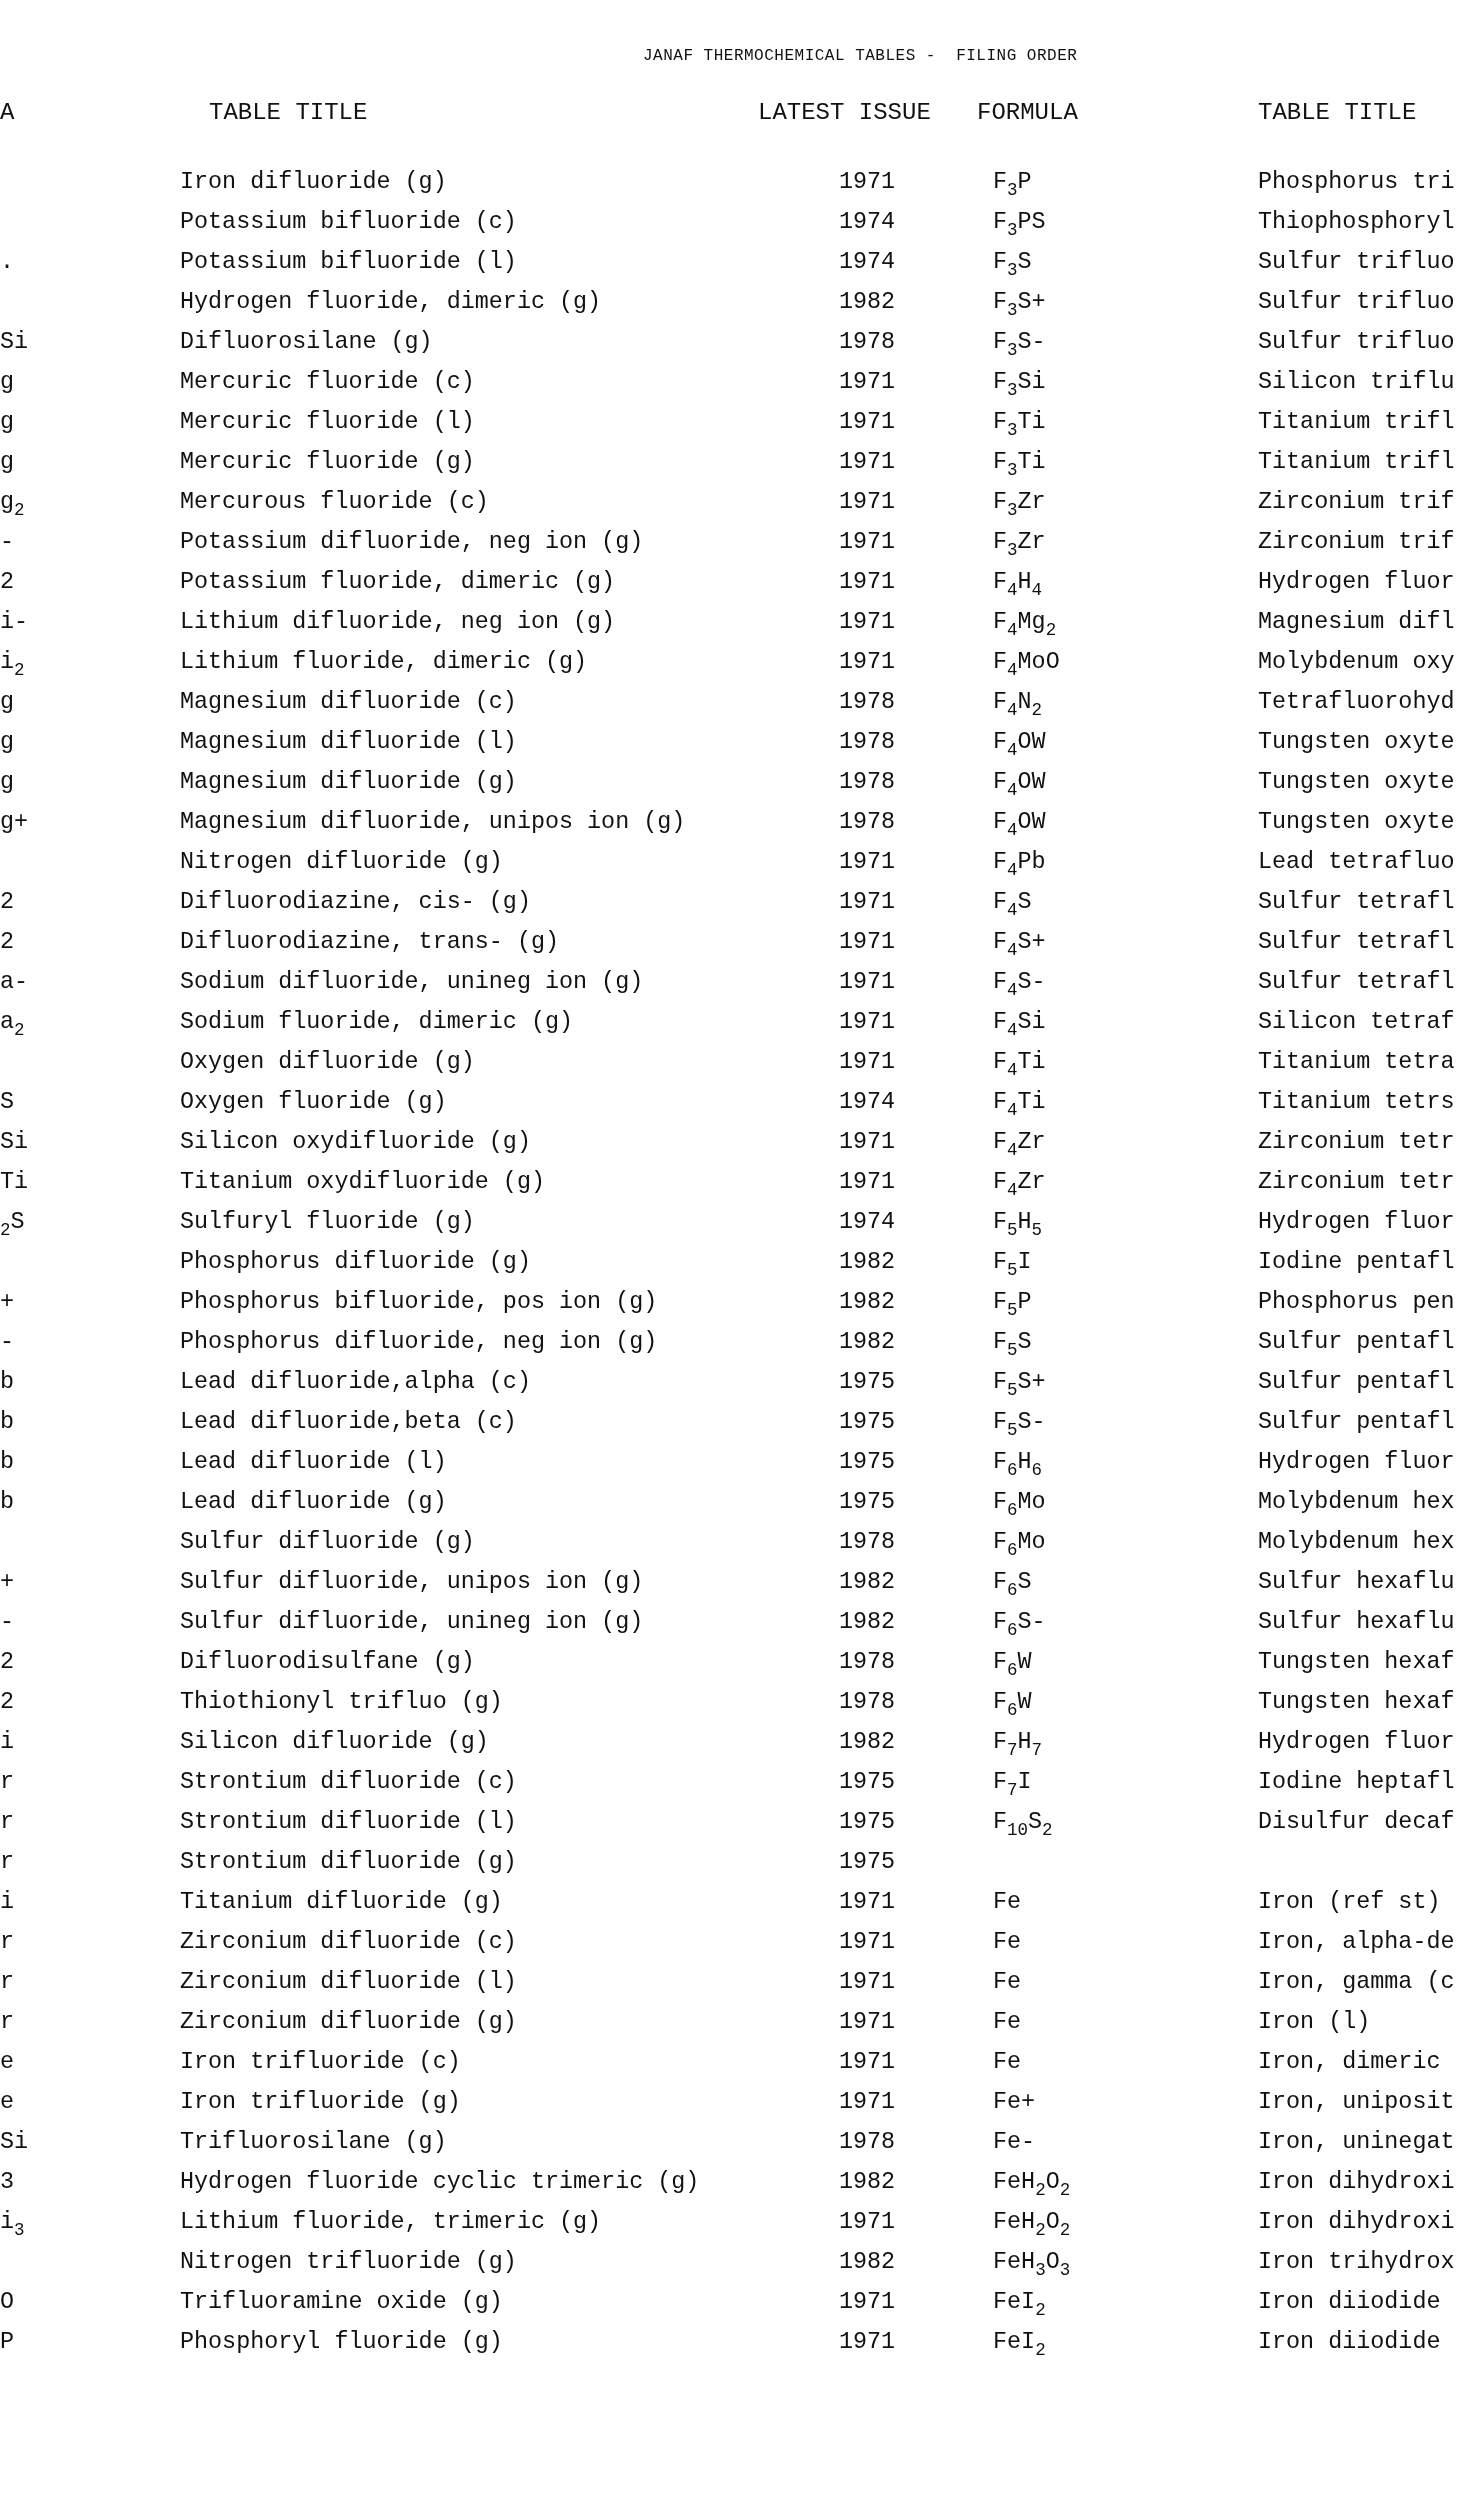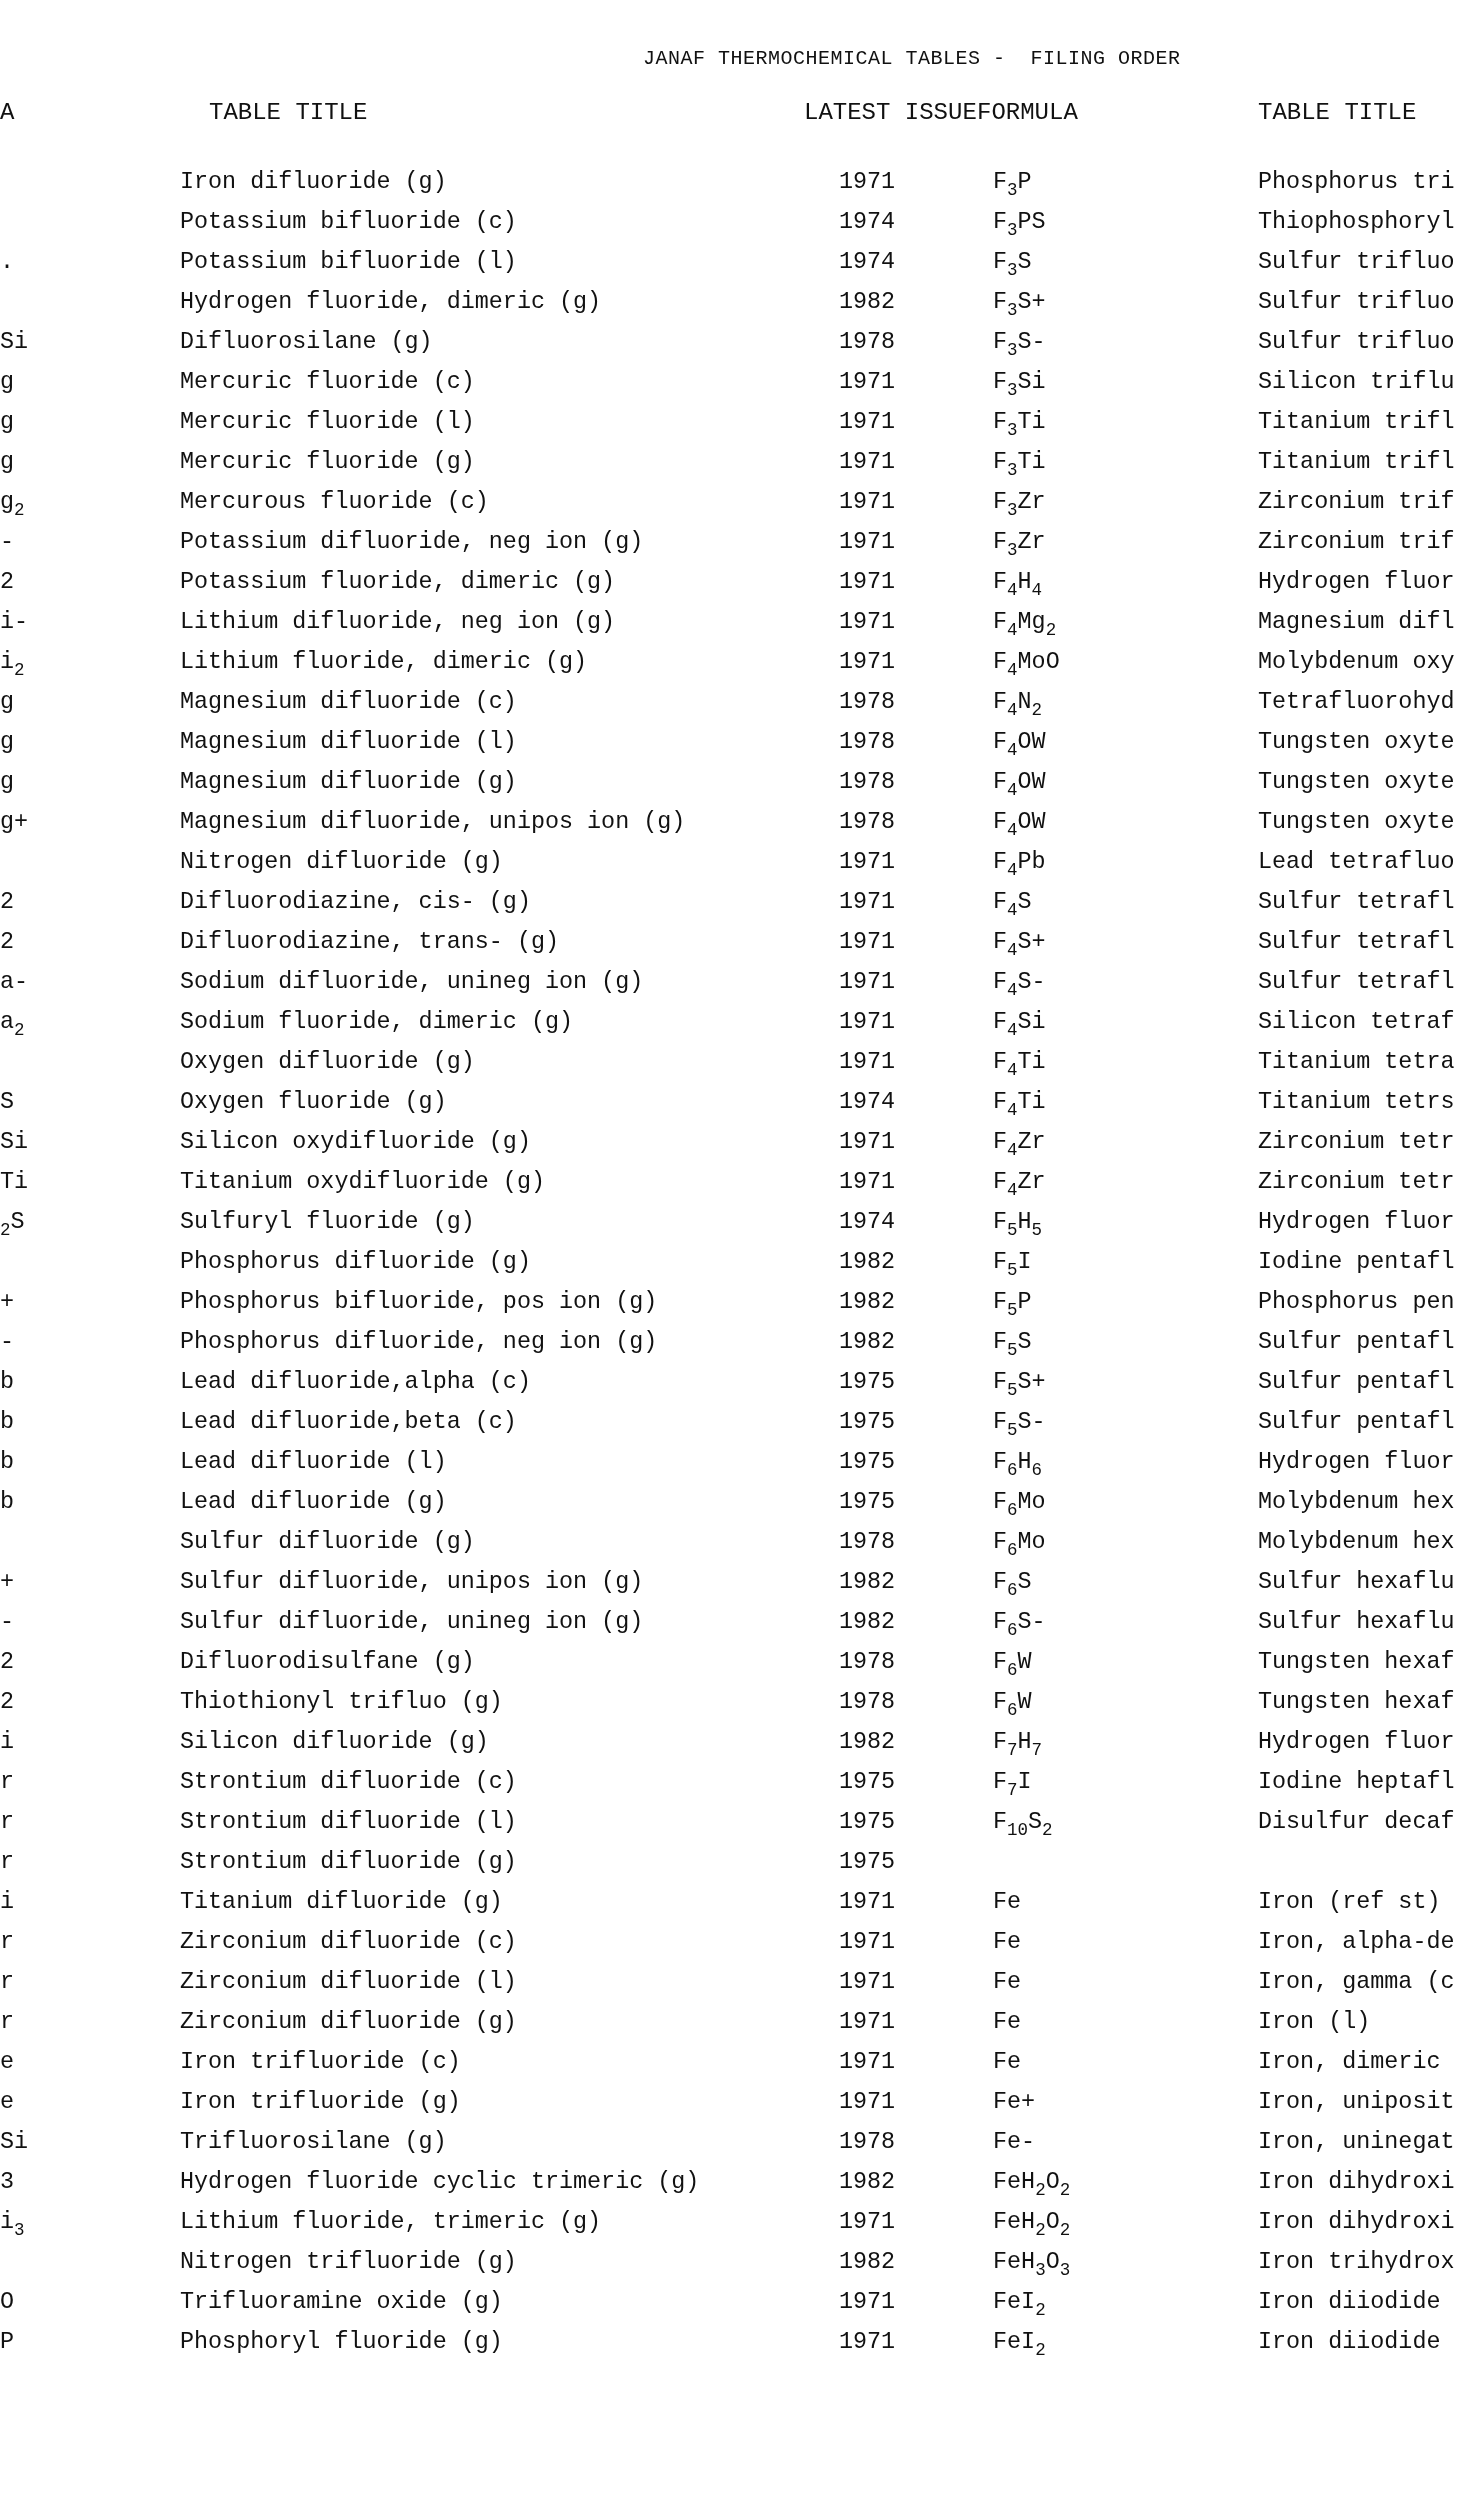--- a/index.html
+++ b/index.html
@@ -1,37 +1,37 @@
 <!DOCTYPE html>
 <html><head>
 <meta charset="utf-8">
 <style>
   html, body { margin: 0; padding: 0; background: #ffffff; }
   body { width: 1484px; height: 2512px; position: relative; overflow: hidden;
          font-family: "Liberation Mono", "DejaVu Sans Mono", monospace; color: #111; }
-  .page-title { position: absolute; top: 47px; left: 643px; font-size: 20px; letter-spacing: 0.5px; white-space: pre; }
+  .page-title { position: absolute; top: 47px; left: 643px; font-size: 16px; letter-spacing: 0.5px; white-space: pre; }
   .hdr { position: absolute; top: 99px; font-size: 24px; white-space: pre; }
   .rows { position: absolute; top: 169px; left: 0; width: 1176px; }
   .row { position: relative; height: 40px; font-size: 23.4px; white-space: pre; }
   .row > span { position: absolute; top: 0; }
   .c-frag { left: 0; }
   .c-title { left: 180px; }
   .c-issue { left: 839px; }
   .c-formula { left: 993px; font-family: Liberation Mono, monospace; }
   .c-rtitle { left: 1258px; }
   sub { font-size: 17.5px; vertical-align: -6.8px; line-height: 0; }
 </style>
 </head>
 <body>
 
 <div class="page-title">JANAF THERMOCHEMICAL TABLES -  FILING ORDER</div>
 
 <div class="hdr" style="left:0px">A</div>
 <div class="hdr" style="left:209px">TABLE TITLE</div>
-<div class="hdr" style="left:804px">LATEST ISSUE</div>
+<div class="hdr" style="left:758px">LATEST ISSUE</div>
 <div class="hdr" style="left:977px">FORMULA</div>
 <div class="hdr" style="left:1258px">TABLE TITLE</div>
 
 <div class="rows" id="rows">
     <div class="row"><span class="c-frag"></span><span class="c-title">Iron difluoride (g)</span><span class="c-issue">1971</span><span class="c-formula">F<sub>3</sub>P</span><span class="c-rtitle">Phosphorus tri</span></div>
     <div class="row"><span class="c-frag"></span><span class="c-title">Potassium bifluoride (c)</span><span class="c-issue">1974</span><span class="c-formula">F<sub>3</sub>PS</span><span class="c-rtitle">Thiophosphoryl</span></div>
     <div class="row"><span class="c-frag">.</span><span class="c-title">Potassium bifluoride (l)</span><span class="c-issue">1974</span><span class="c-formula">F<sub>3</sub>S</span><span class="c-rtitle">Sulfur trifluo</span></div>
     <div class="row"><span class="c-frag"></span><span class="c-title">Hydrogen fluoride, dimeric (g)</span><span class="c-issue">1982</span><span class="c-formula">F<sub>3</sub>S+</span><span class="c-rtitle">Sulfur trifluo</span></div>
     <div class="row"><span class="c-frag">Si</span><span class="c-title">Difluorosilane (g)</span><span class="c-issue">1978</span><span class="c-formula">F<sub>3</sub>S-</span><span class="c-rtitle">Sulfur trifluo</span></div>
     <div class="row"><span class="c-frag">ɡ</span><span class="c-title">Mercuric fluoride (c)</span><span class="c-issue">1971</span><span class="c-formula">F<sub>3</sub>Si</span><span class="c-rtitle">Silicon triflu</span></div>

